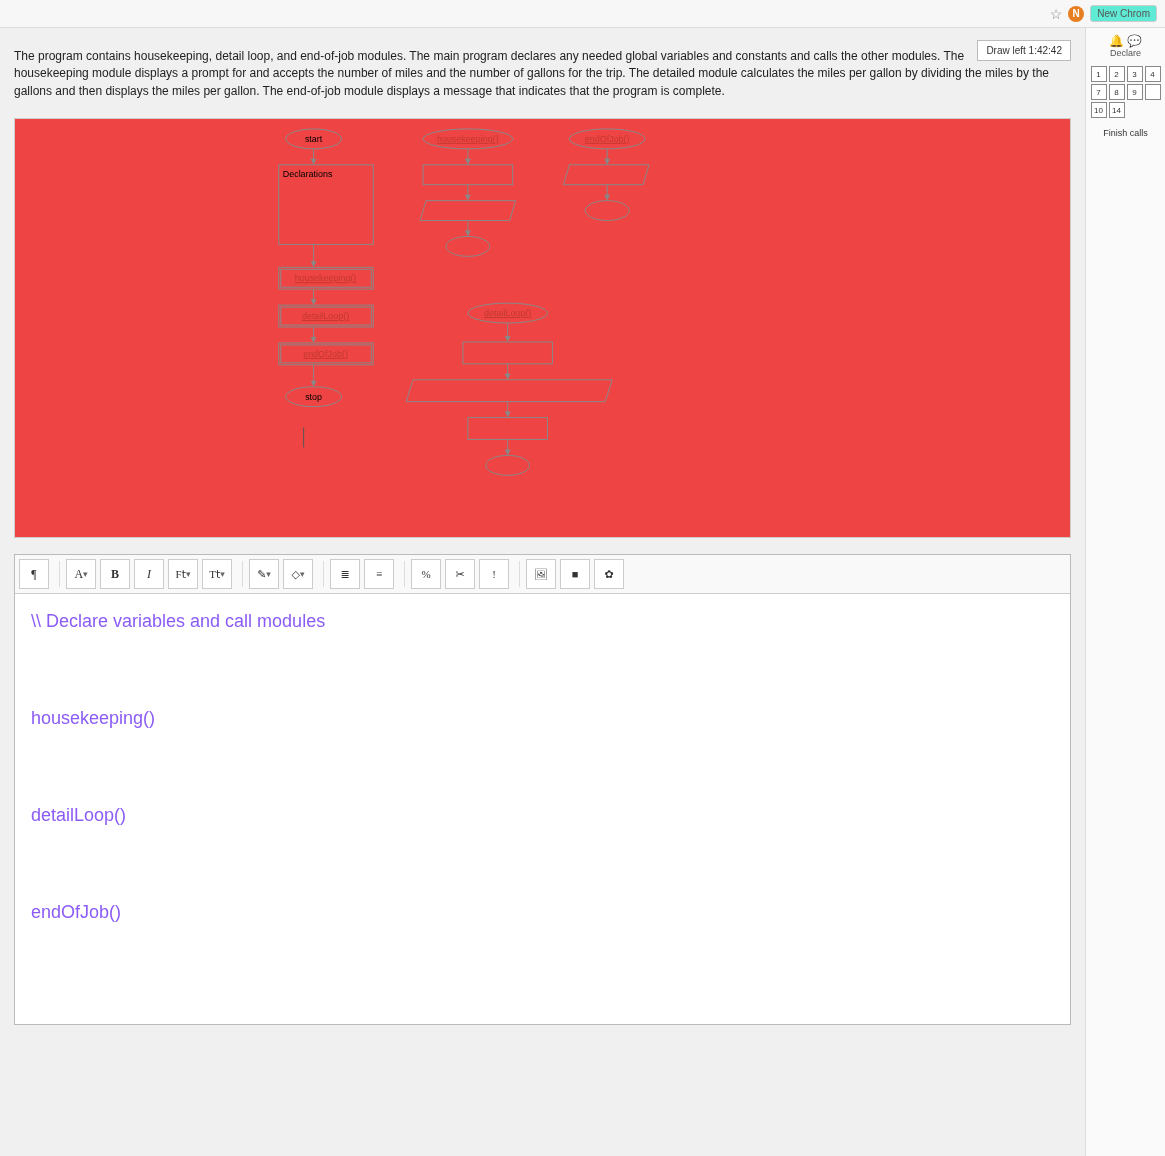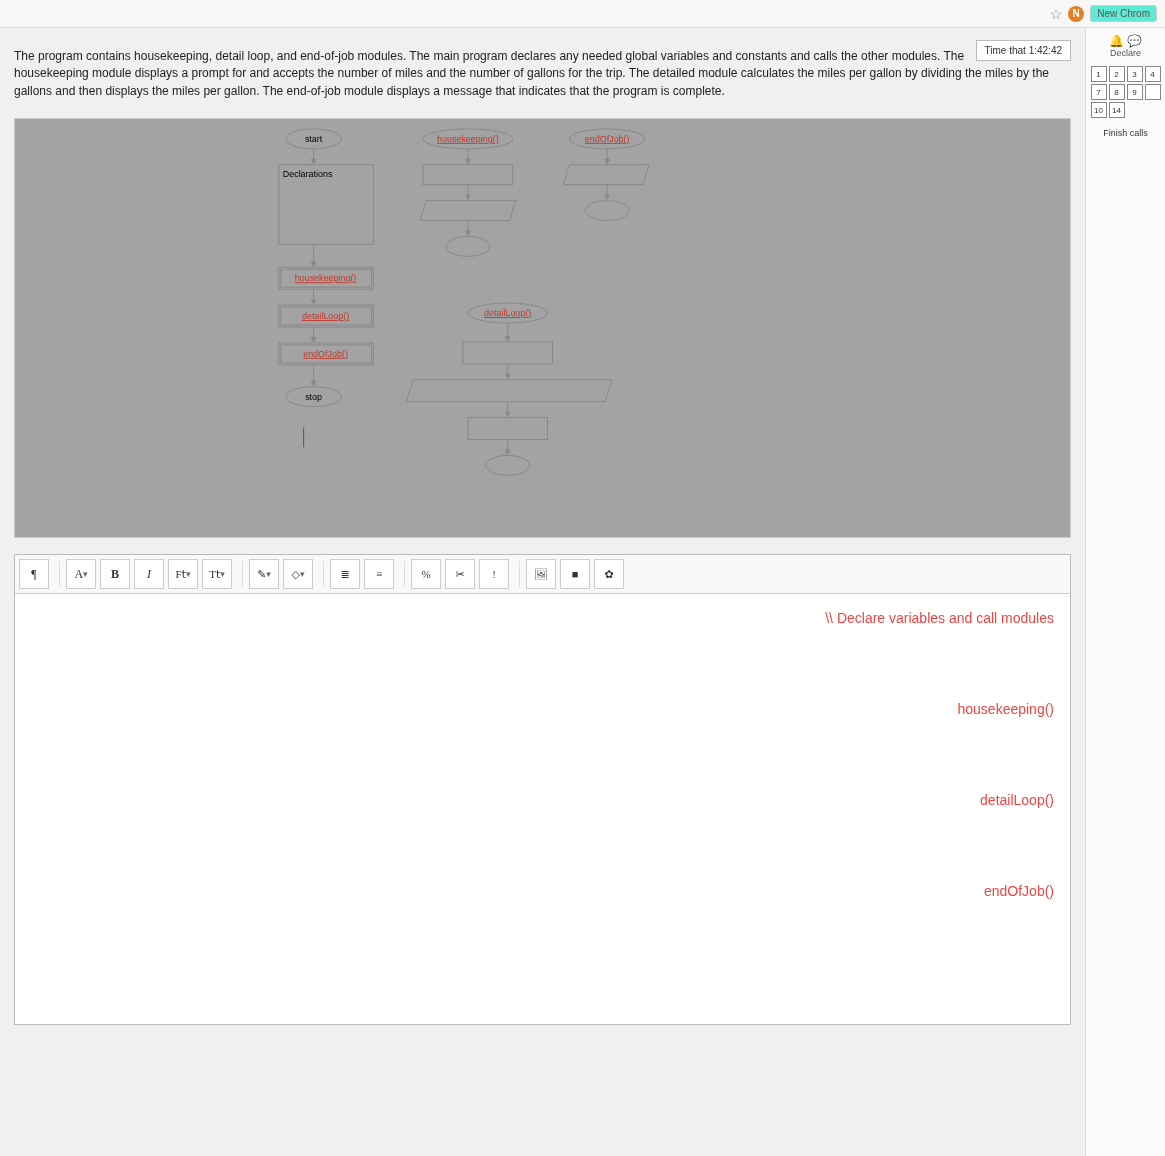--- a/index.html
+++ b/index.html
@@ -75,21 +75,21 @@
     float: right;
     border: 1px solid #bbb;
     padding: 4px 8px;
     font-size: 10px;
     background: #fff;
     margin-left: 10px;
     margin-top: 2px;
   }
   .flowchart-box {
     margin-top: 18px;
-    background: #a3a3a3;
+    background: #ef4444;
     border: 1px solid #ccc;
     height: 420px;
     position: relative;
   }
   .flowchart-box svg { width: 100%; height: 100%; }
   .fc-text { font-size: 9px; font-family: Arial, sans-serif; }
   .fc-red { fill: #c0392b; text-decoration: underline; }
   .fc-black { fill: #000; }
   .editor {
     margin-top: 16px;
@@ -111,44 +111,43 @@
     display: flex; align-items: center; justify-content: center;
     font-size: 12px;
     margin-right: 4px;
     padding: 0 6px;
     cursor: pointer;
     font-family: 'Times New Roman', serif;
   }
   .tbtn.small-icon { font-size: 11px; }
   .editor-body {
     padding: 14px 16px;
-    font-size: 14px;
+    font-size: 18px;
     line-height: 1.5;
     min-height: 430px;
-    color: #ef4444;
-    text-align: right;
+    color: #8b5cf6;
   }
   .editor-body .line { margin-bottom: 70px; }
   .editor-body .line:last-child { margin-bottom: 0; }
   .sep { width: 1px; height: 26px; background: #ddd; margin: 0 6px; }
   .caret::after { content: " ▾"; font-size: 9px; color: #666; }
 </style>
 </head>
 <body>
 
 <div class="top-chrome">
   <span class="star">☆</span>
   <span class="orange-circle">N</span>
   <span class="btn-chrome">New Chrom</span>
 </div>
 
 <div class="content-wrap">
   <div class="main-col">
 
-    <div class="time-left">Time that 1:42:42</div>
+    <div class="time-left">Draw left 1:42:42</div>
 
     <p class="question-text" style="margin-top:10px;">The program contains housekeeping, detail loop, and end-of-job modules.  The main program declares any needed global variables and constants and calls the other modules.  The housekeeping module displays a prompt for and accepts the number of miles and the number of gallons for the trip. The detailed module calculates the miles per gallon by dividing the miles by the gallons and then displays the miles per gallon.  The end-of-job module displays a message that indicates that the program is complete.</p>
 
     <div class="flowchart-box">
       <svg viewBox="0 0 570 420">
 
         <ellipse cx="55" cy="20" rx="28" ry="10" fill="none" stroke="#888"></ellipse>
         <text x="55" y="23" text-anchor="middle" class="fc-text fc-black">start</text>
         <line x1="55" y1="30" x2="55" y2="42" stroke="#888"></line>
         <polygon points="55,46 52,40 58,40" fill="#888"></polygon>

